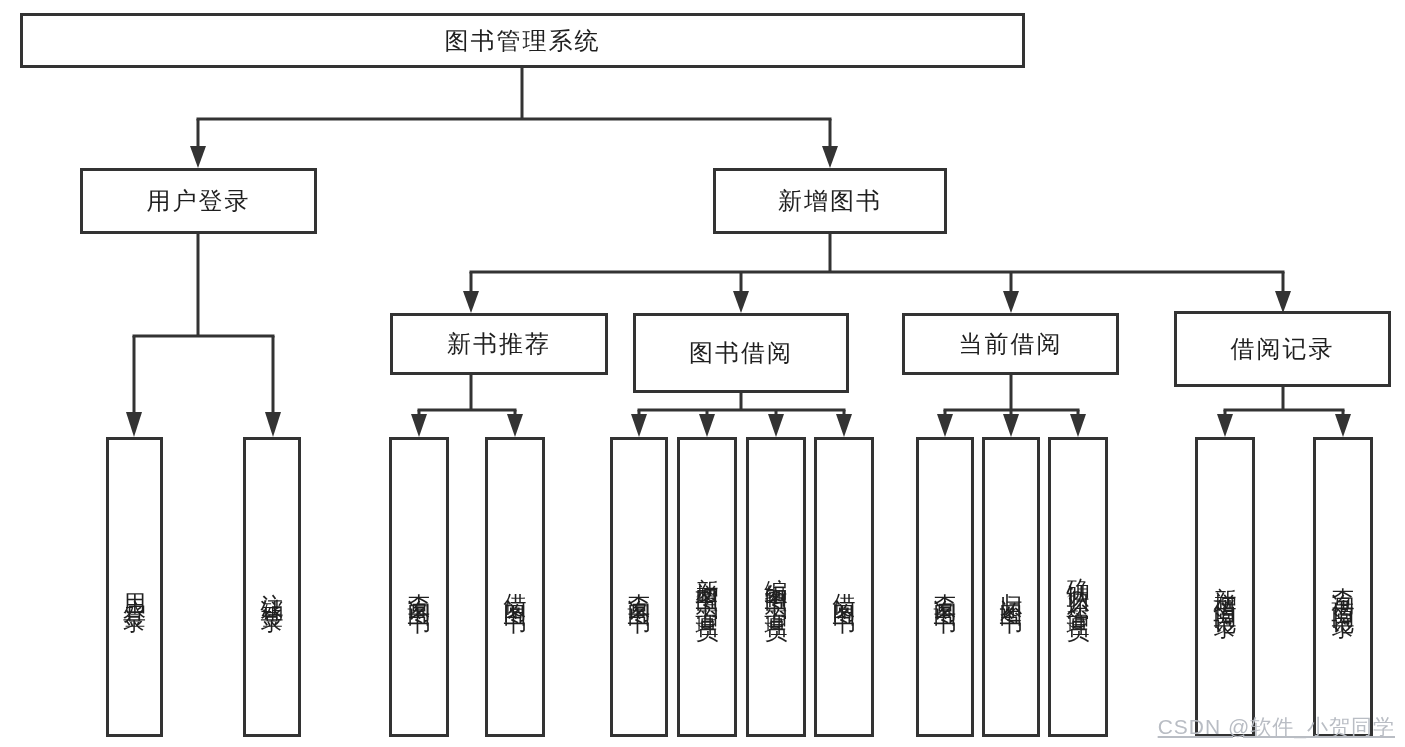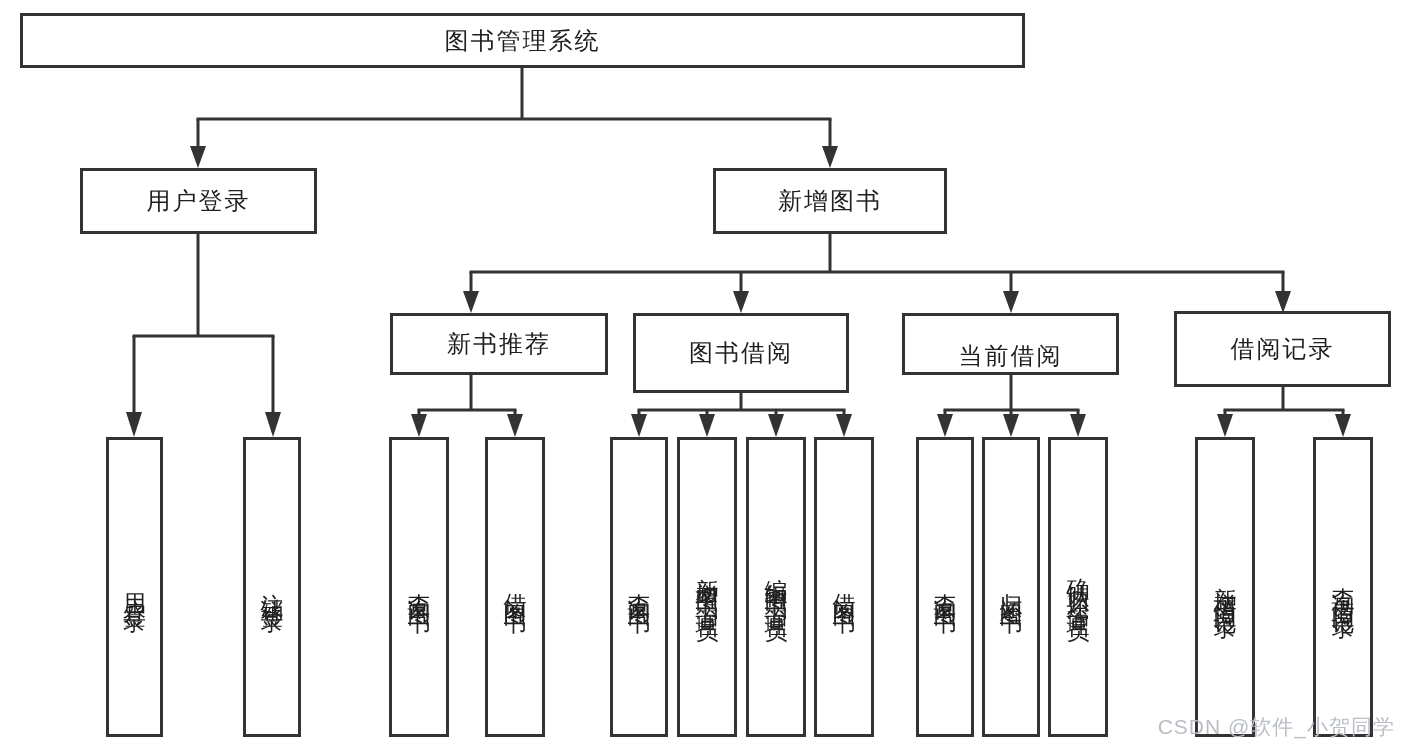--- a/index.html
+++ b/index.html
@@ -43,20 +43,21 @@
   }
   #watermark {
     position: absolute;
     right: 10px;
     bottom: 6px;
     font-size: 21px;
     color: #b9bdc4;
     letter-spacing: 1px;
     z-index: 2;
     white-space: nowrap;
+    text-decoration: underline;
   }
 </style>
 </head>
 <body>
 
 <div id="stage">
 
   <svg id="connectors" viewBox="0 0 1405 747" xmlns="http://www.w3.org/2000/svg">
     <g stroke="#333333" stroke-width="3" fill="#333333">
 
@@ -131,21 +132,21 @@
   <div class="node hbox" style="left:713px; top:168px; width:234px; height:66px;">
     <span>新增图书</span>
   </div>
 
   <div class="node hbox" style="left:362px; top:313px; width:218px; height:62px;margin-left:28px;">
     <span>新书推荐</span>
   </div>
   <div class="node hbox" style="left:633px; top:313px; width:216px; height:80px;">
     <span>图书借阅</span>
   </div>
-  <div class="node hbox" style="left:902px; top:313px; width:217px; height:62px;align-items:flex-end;">
+  <div class="node hbox" style="left:902px; top:313px; width:217px; height:62px;">
     <span>当前借阅</span>
   </div>
   <div class="node hbox" style="left:1174px; top:311px; width:217px; height:76px;text-align:right;">
     <span>借阅记录</span>
   </div>
 
   <div class="node vbox" style="left:106px; top:437px; width:57px; height:300px;">
     <span class="vtext">用户登录</span>
   </div>
   <div class="node vbox" style="left:243px; top:437px; width:58px; height:300px;">

